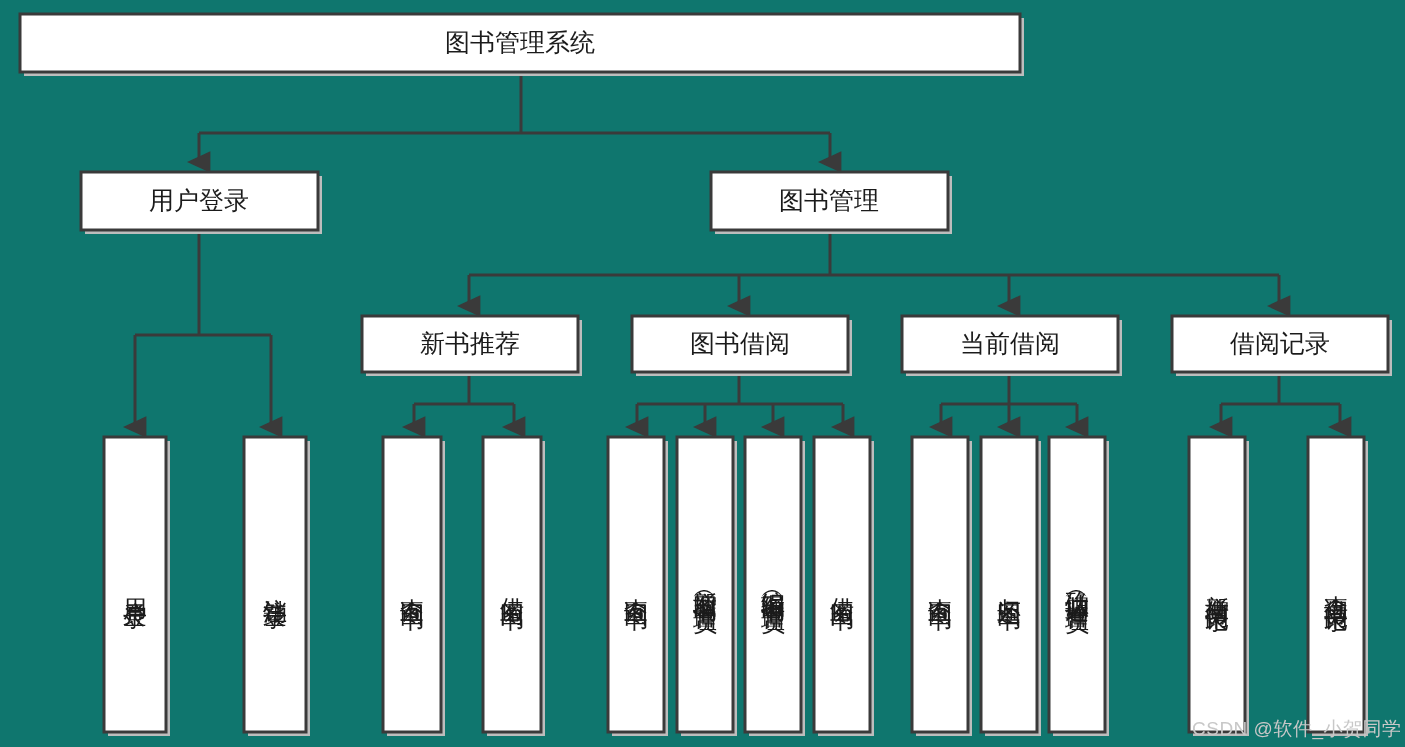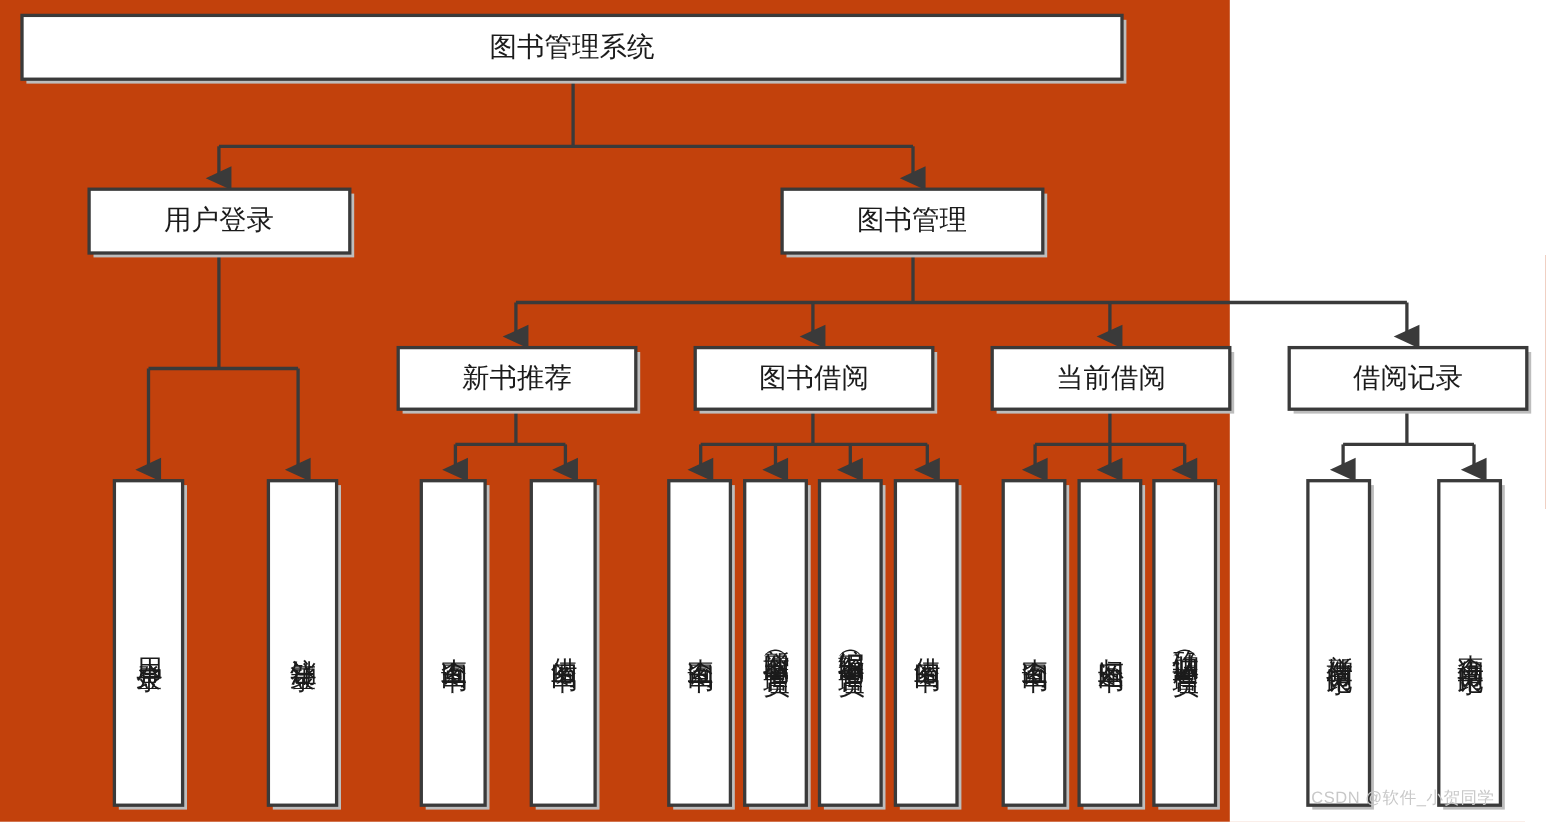--- a/index.html
+++ b/index.html
@@ -8,23 +8,23 @@
     background: #ffffff;
   }
   body {
     width: 1405px;
     height: 747px;
     font-family: "Liberation Sans", "DejaVu Sans", sans-serif;
     overflow: hidden;
   }
   #chart-root {
     position: relative;
-    width: 1118px;
+    width: 1405px;
     height: 747px;
-    background: #c2410c;
+    background: #0f766e;
   }
   svg.flow {
     position: absolute;
     top: 0;
     left: 0;
     width: 1405px;
     height: 747px;
   }
   .node-box {
     fill: #ffffff;
@@ -60,21 +60,21 @@
     display: flex;
     align-items: center;
     justify-content: center;
     text-align: center;
     white-space: nowrap;
     user-select: none;
   }
   .watermark {
     position: absolute;
     font-family: "Liberation Sans", "DejaVu Sans", sans-serif;
-    font-size: 15px;
+    font-size: 19px;
     color: #c8c8c8;
     white-space: nowrap;
     letter-spacing: 0.5px;
   }
 </style>
 </head>
 <body>
 
 <div id="chart-root">
 

